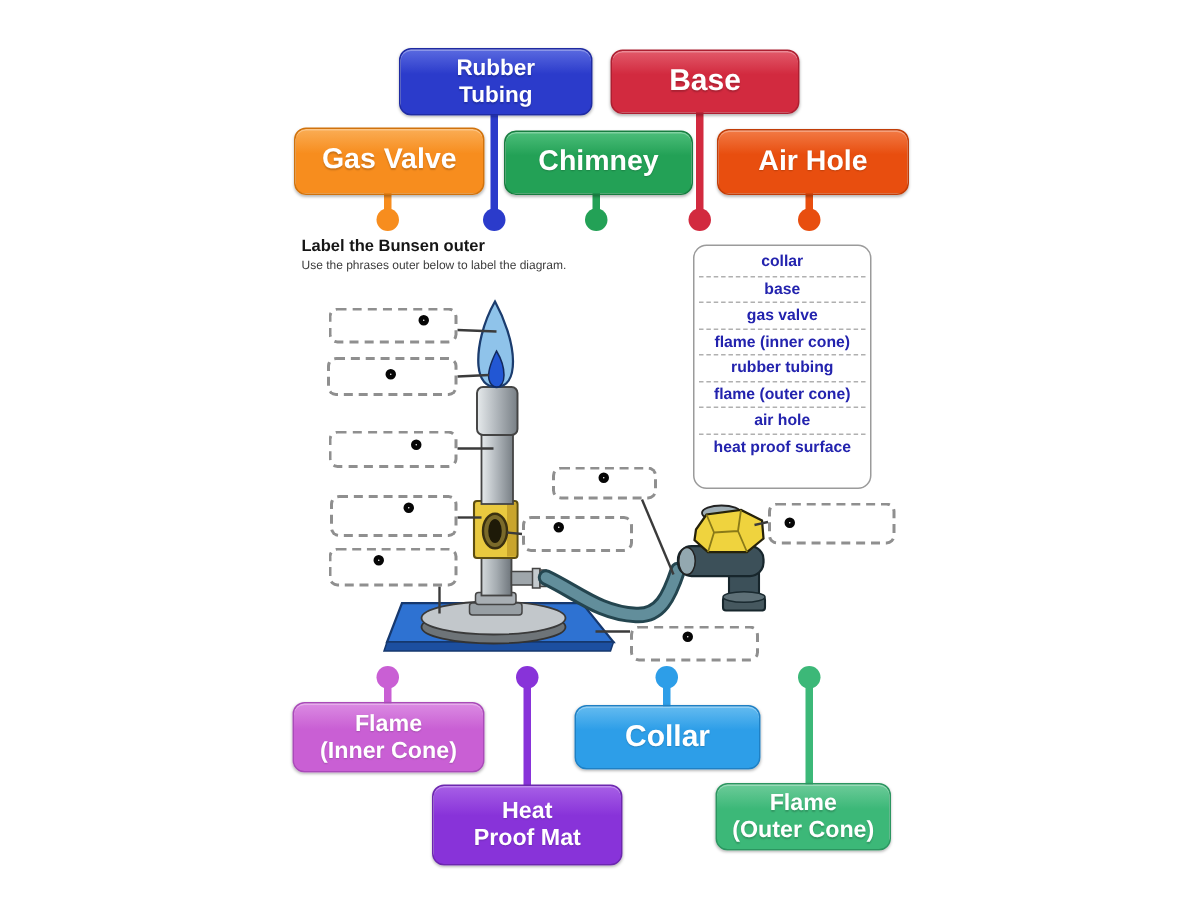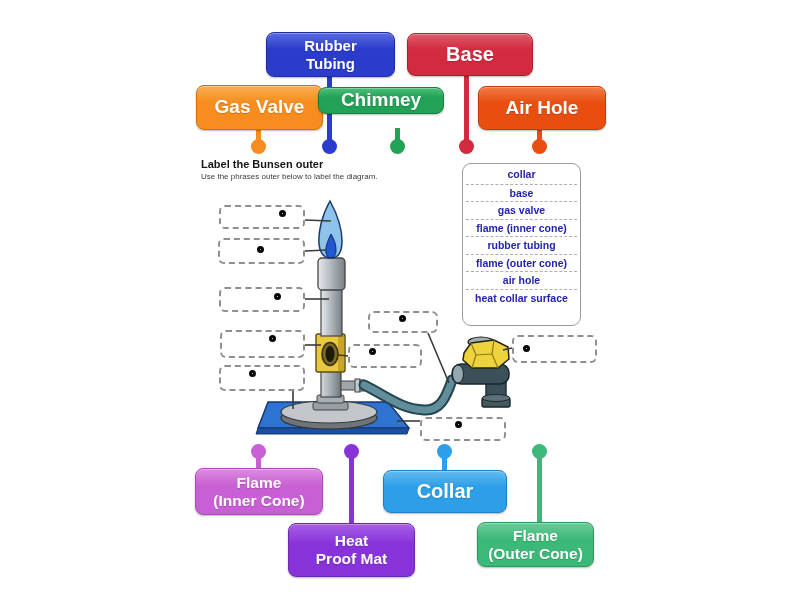--- a/index.html
+++ b/index.html
@@ -131,21 +131,21 @@
   <div class="diagram-subtitle">Use the phrases outer below to label the diagram.</div>
 
   <div class="word-list">
     <div class="wl-item">collar</div>
     <div class="wl-item">base</div>
     <div class="wl-item">gas valve</div>
     <div class="wl-item">flame (inner cone)</div>
     <div class="wl-item">rubber tubing</div>
     <div class="wl-item">flame (outer cone)</div>
     <div class="wl-item">air hole</div>
-    <div class="wl-item">heat collar surface</div>
+    <div class="wl-item">heat proof surface</div>
   </div>
 
   <div class="target" style="left:219px;top:205px;width:86px;height:24px"></div>
   <div class="target" style="left:218px;top:238px;width:87px;height:26px"></div>
   <div class="target" style="left:219px;top:287px;width:86px;height:25px"></div>
   <div class="target" style="left:220px;top:330px;width:85px;height:28px"></div>
   <div class="target" style="left:219px;top:365px;width:86px;height:26px"></div>
   <div class="target" style="left:368px;top:311px;width:70px;height:22px"></div>
   <div class="target" style="left:348px;top:344px;width:74px;height:24px"></div>
   <div class="target" style="left:512px;top:335px;width:85px;height:28px"></div>
@@ -175,21 +175,21 @@
   </div>
 
   <div class="stem c-gas" style="left:256px;top:128px;height:19px;background:var(--base)"></div>
   <div class="pin  c-gas" style="left:251px;top:139px;background:var(--base)"></div>
   <div class="chip c-gas" style="left:196px;top:85px;width:127px;height:45px">
     <span class="txt f19">Gas Valve</span>
   </div>
 
   <div class="stem c-chim" style="left:395px;top:128px;height:19px;background:var(--base)"></div>
   <div class="pin  c-chim" style="left:390px;top:139px;background:var(--base)"></div>
-  <div class="chip c-chim" style="left:318px;top:87px;width:126px;height:27px">
+  <div class="chip c-chim" style="left:336px;top:87px;width:126px;height:43px">
     <span class="txt f19">Chimney</span>
   </div>
 
   <div class="stem c-air" style="left:537px;top:128px;height:19px;background:var(--base)"></div>
   <div class="pin  c-air" style="left:532px;top:139px;background:var(--base)"></div>
   <div class="chip c-air" style="left:478px;top:86px;width:128px;height:44px">
     <span class="txt f19">Air Hole</span>
   </div>
 
   <div class="stem c-finner" style="left:256px;top:452px;height:17px;background:var(--base)"></div>

